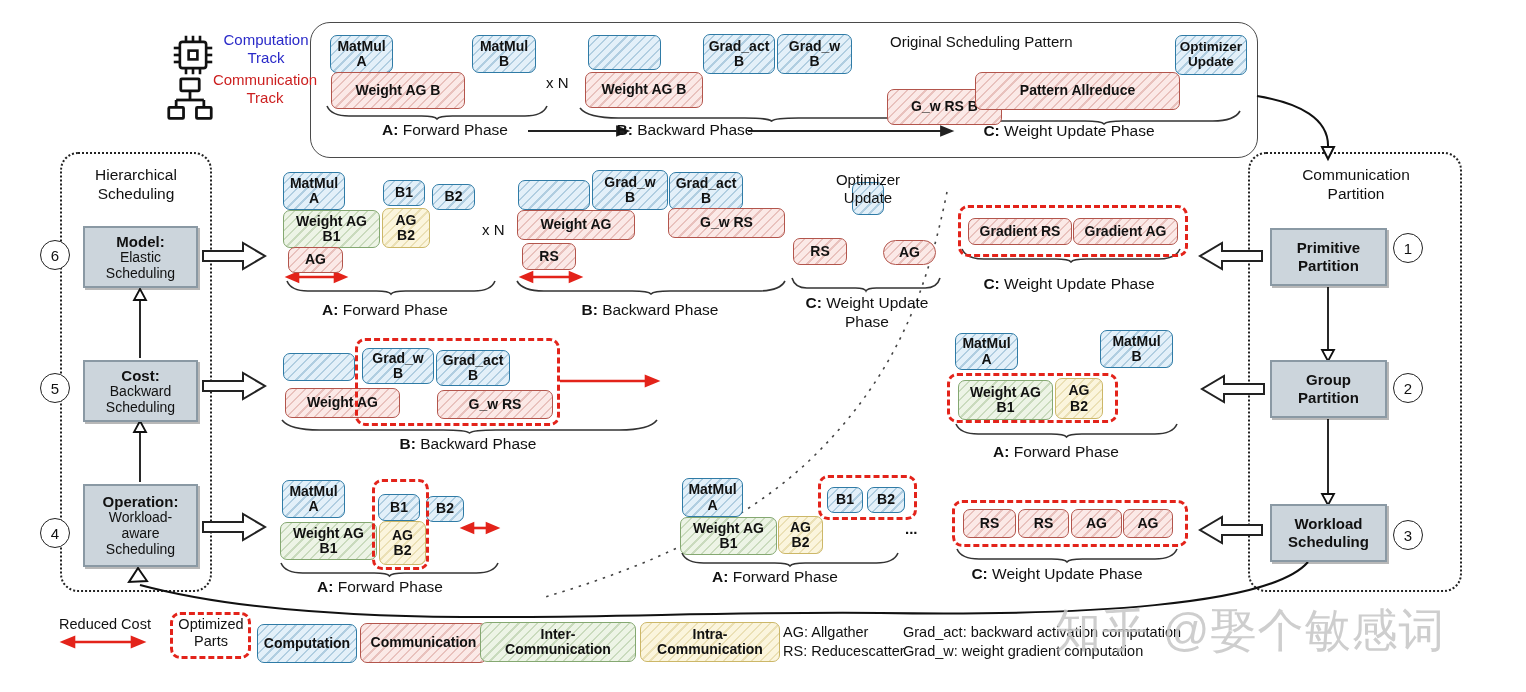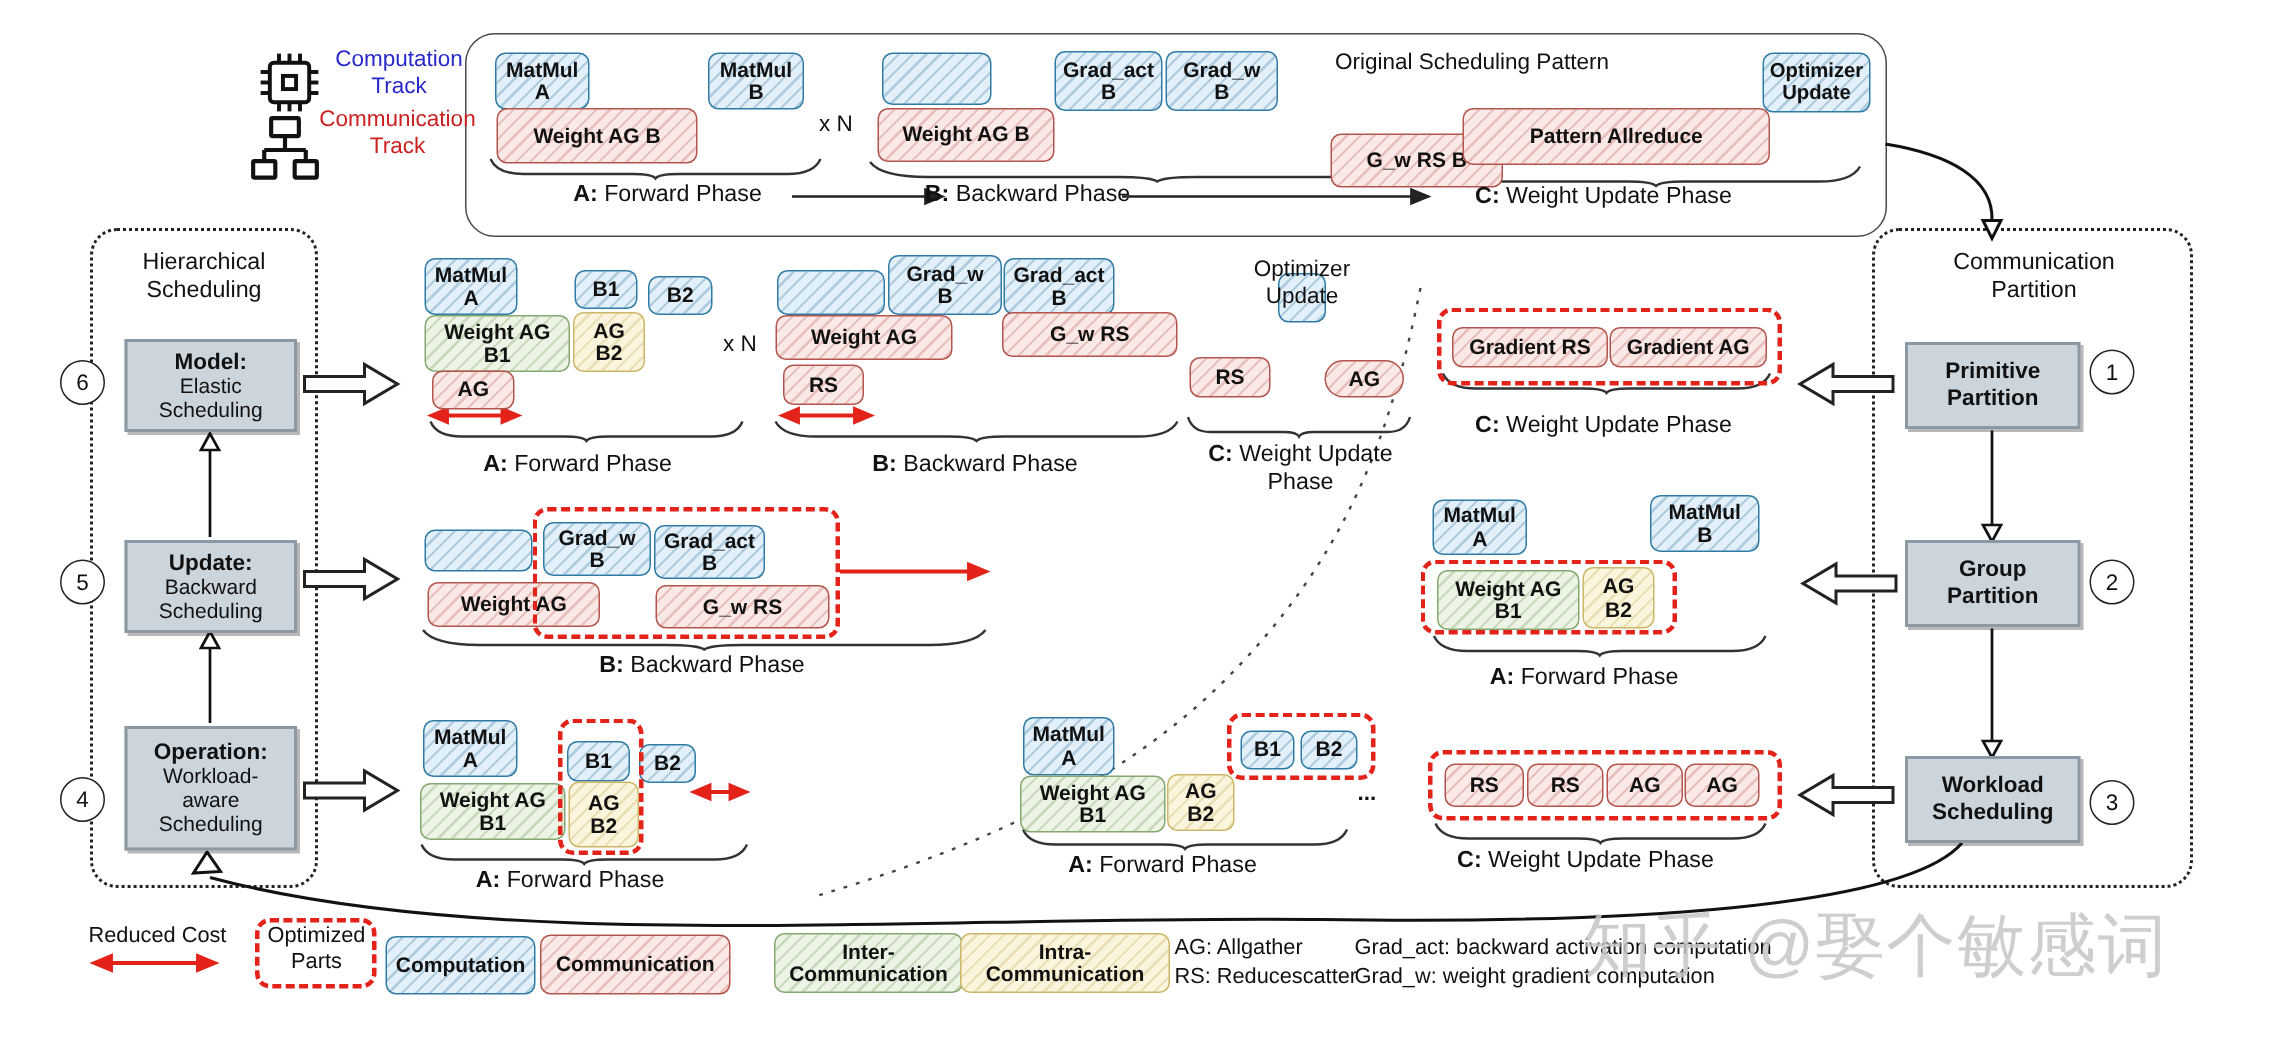--- a/index.html
+++ b/index.html
@@ -182,21 +182,21 @@
   <div class="dpanel" style="left:60px;top:152px;width:152px;height:440px;"></div>
   <div class="ptitle" style="left:70px;top:165px;width:132px;">Hierarchical
 Scheduling</div>
   <div class="node" style="left:83px;top:226px;width:115px;height:62px;">
     <span class="nt">Model:</span>
     <span class="ns">Elastic
 Scheduling</span>
   </div>
   <div class="circ" style="left:40px;top:240px;">6</div>
   <div class="node" style="left:83px;top:360px;width:115px;height:62px;">
-    <span class="nt">Update:</span>
+    <span class="nt">Cost:</span>
     <span class="ns">Backward
 Scheduling</span>
   </div>
   <div class="circ" style="left:40px;top:373px;">5</div>
   <div class="node" style="left:83px;top:484px;width:115px;height:83px;">
     <span class="nt">Operation:</span>
     <span class="ns">Workload-
 aware
 Scheduling</span>
   </div>
@@ -300,21 +300,21 @@
   <div class="blk cr" style="left:1071px;top:509px;width:51px;height:29px;">AG</div>
   <div class="blk cr" style="left:1123px;top:509px;width:50px;height:29px;">AG</div>
   <div class="phase" style="left:958px;top:564px;width:198px;">C: Weight Update Phase</div>
 
   <div class="txt ctr" style="left:46px;top:616px;width:118px;font-size:14.5px;">Reduced Cost</div>
   <div class="optbox" style="left:170px;top:612px;width:81px;height:47px;"></div>
   <div class="txt ctr" style="left:172px;top:616px;width:78px;font-size:14.5px;">Optimized
 Parts</div>
   <div class="blk cb" style="left:257px;top:624px;width:100px;height:39px;">Computation</div>
   <div class="blk cr" style="left:360px;top:623px;width:127px;height:40px;">Communication</div>
-  <div class="blk cg" style="left:516px;top:622px;width:126px;height:40px;">Inter-
+  <div class="blk cg" style="left:480px;top:622px;width:156px;height:40px;">Inter-
 Communication</div>
   <div class="blk cy" style="left:640px;top:622px;width:140px;height:40px;">Intra-
 Communication</div>
   <div class="txt" style="left:783px;top:624px;width:130px;font-size:14.5px;">AG: Allgather</div>
   <div class="txt" style="left:783px;top:643px;width:150px;font-size:14.5px;">RS: Reducescatter</div>
   <div class="txt" style="left:903px;top:643px;width:290px;font-size:14.5px;">Grad_w: weight gradient computation</div>
   <div class="txt" style="left:903px;top:624px;width:310px;font-size:14.5px;">Grad_act: backward activation computation</div>
   <div class="wm" style="left:1055px;top:600px;width:470px;">知乎 @娶个敏感词</div>
 
 </div>

